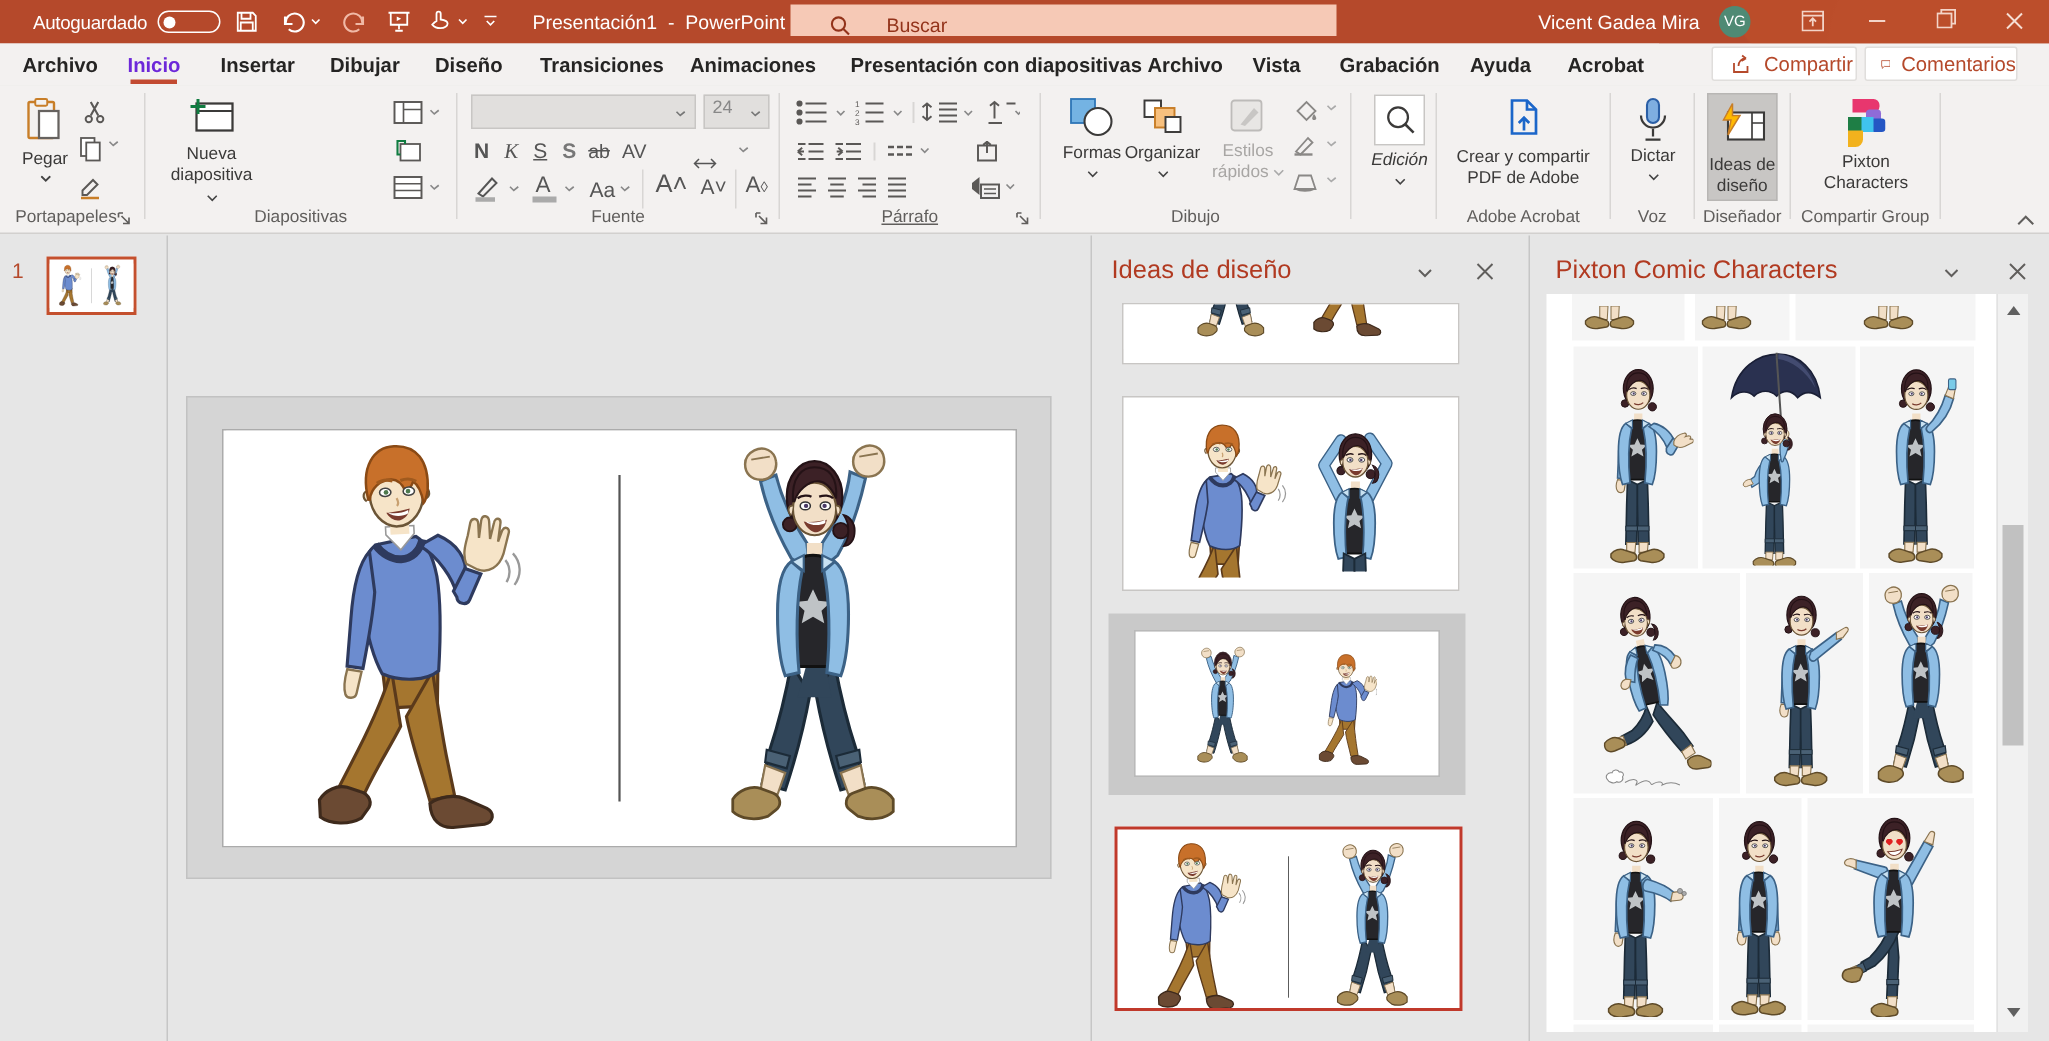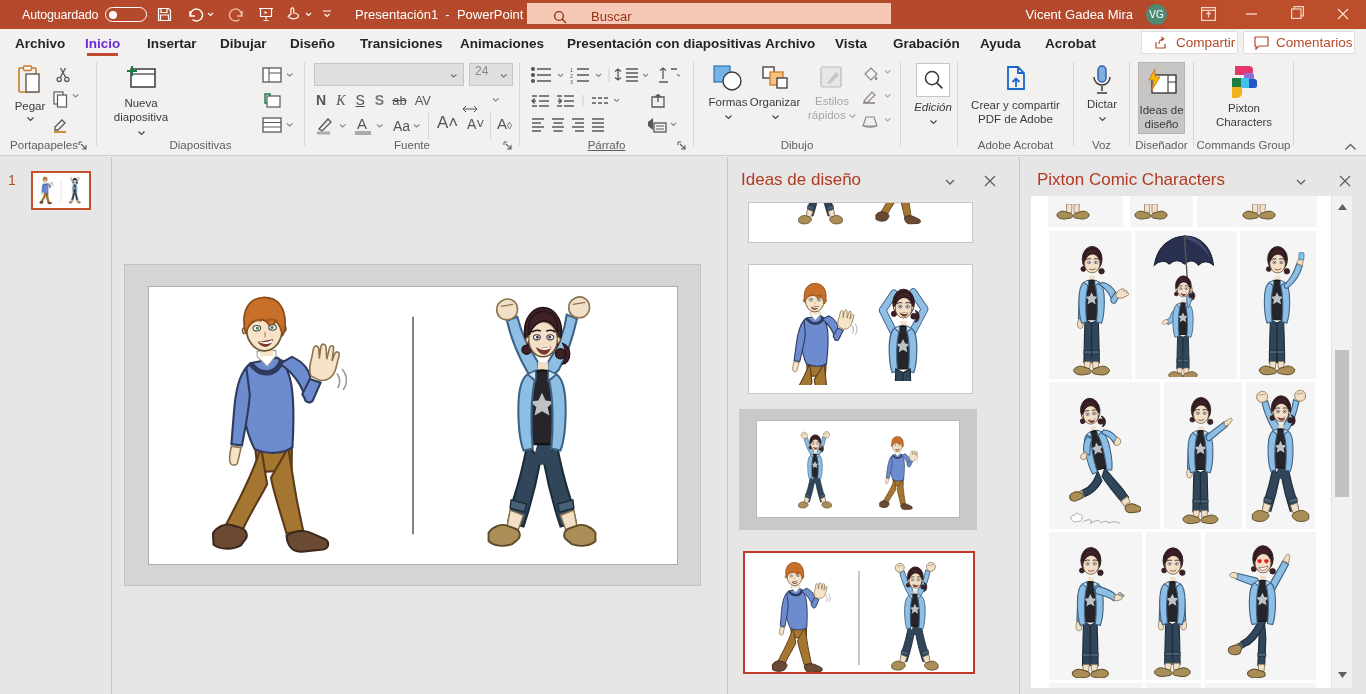--- a/index.html
+++ b/index.html
@@ -124,21 +124,21 @@
   <div class="tab" style="left:765px">Archivo</div>
   <div class="tab" style="left:835px">Vista</div>
   <div class="tab" style="left:893px">Grabación</div>
   <div class="tab" style="left:980px">Ayuda</div>
   <div class="tab" style="left:1045px">Acrobat</div>
   <div class="pillbtn" style="left:1141px; width:97px;">
     <svg style="margin:0 7px 0 12px" width="15" height="15" viewBox="0 0 15 15">
           <path d="M2 7 v6 h9 v-4" fill="none" stroke="#B5492B" stroke-width="1.2"></path>
           <path d="M5 9 c0-3 2-5 5-5 M10 4 l-2.6-2 M10 4 l-3 1.6" fill="none" stroke="#B5492B" stroke-width="1.2"></path>
         </svg>Compartir</div>
-  <div class="pillbtn" style="left:1243px; width:112px;">
+  <div class="pillbtn" style="left:1243px; width:102px;">
     <svg style="margin:0 7px 0 10px" width="15" height="14" viewBox="0 0 15 14">
           <path d="M1 1 h13 v9 h-9 l-3 3 v-3 h-1 z" fill="none" stroke="#B5492B" stroke-width="1.2"></path>
         </svg>Comentarios</div>
 </div>
 
 <div id="ribbon">
   
   <div class="gsep" style="left:96px"></div>
   <div class="gsep" style="left:304px"></div>
   <div class="gsep" style="left:519px"></div>
@@ -151,21 +151,21 @@
   <div class="gsep" style="left:1293px"></div>
 
   <div class="glabel" style="left:0px; width:88px;">Portapapeles</div>
   <div class="glabel" style="left:97px; width:207px;">Diapositivas</div>
   <div class="glabel" style="left:305px; width:214px;">Fuente</div>
   <div class="glabel" style="left:520px; width:173px;text-decoration:underline;">Párrafo</div>
   <div class="glabel" style="left:694px; width:206px;">Dibujo</div>
   <div class="glabel" style="left:958px; width:115px;">Adobe Acrobat</div>
   <div class="glabel" style="left:1074px; width:55px;">Voz</div>
   <div class="glabel" style="left:1130px; width:63px;">Diseñador</div>
-  <div class="glabel" style="left:1194px; width:99px;">Commands Group</div>
+  <div class="glabel" style="left:1194px; width:99px;">Compartir Group</div>
 
   
   <div style="position:absolute;left:10px;top:8px;width:40px;">
     <svg class="ic" style="margin:0 auto" width="26" height="30" viewBox="0 0 26 30">
       <rect x="2" y="3" width="17" height="24" rx="1" fill="none" stroke="#C87E28" stroke-width="1.6"></rect>
       <rect x="6.5" y="1" width="8" height="4.5" rx="1" fill="#F3F1F0" stroke="#C87E28" stroke-width="1.3"></rect>
       <rect x="9" y="9" width="13" height="18" fill="#fff" stroke="#66625F" stroke-width="1.5"></rect>
     </svg>
     <div class="rtext" style="margin-top:4px">Pegar</div>
     <svg class="ic" style="margin:4px auto 0" width="7" height="5" viewBox="0 0 7 5">

